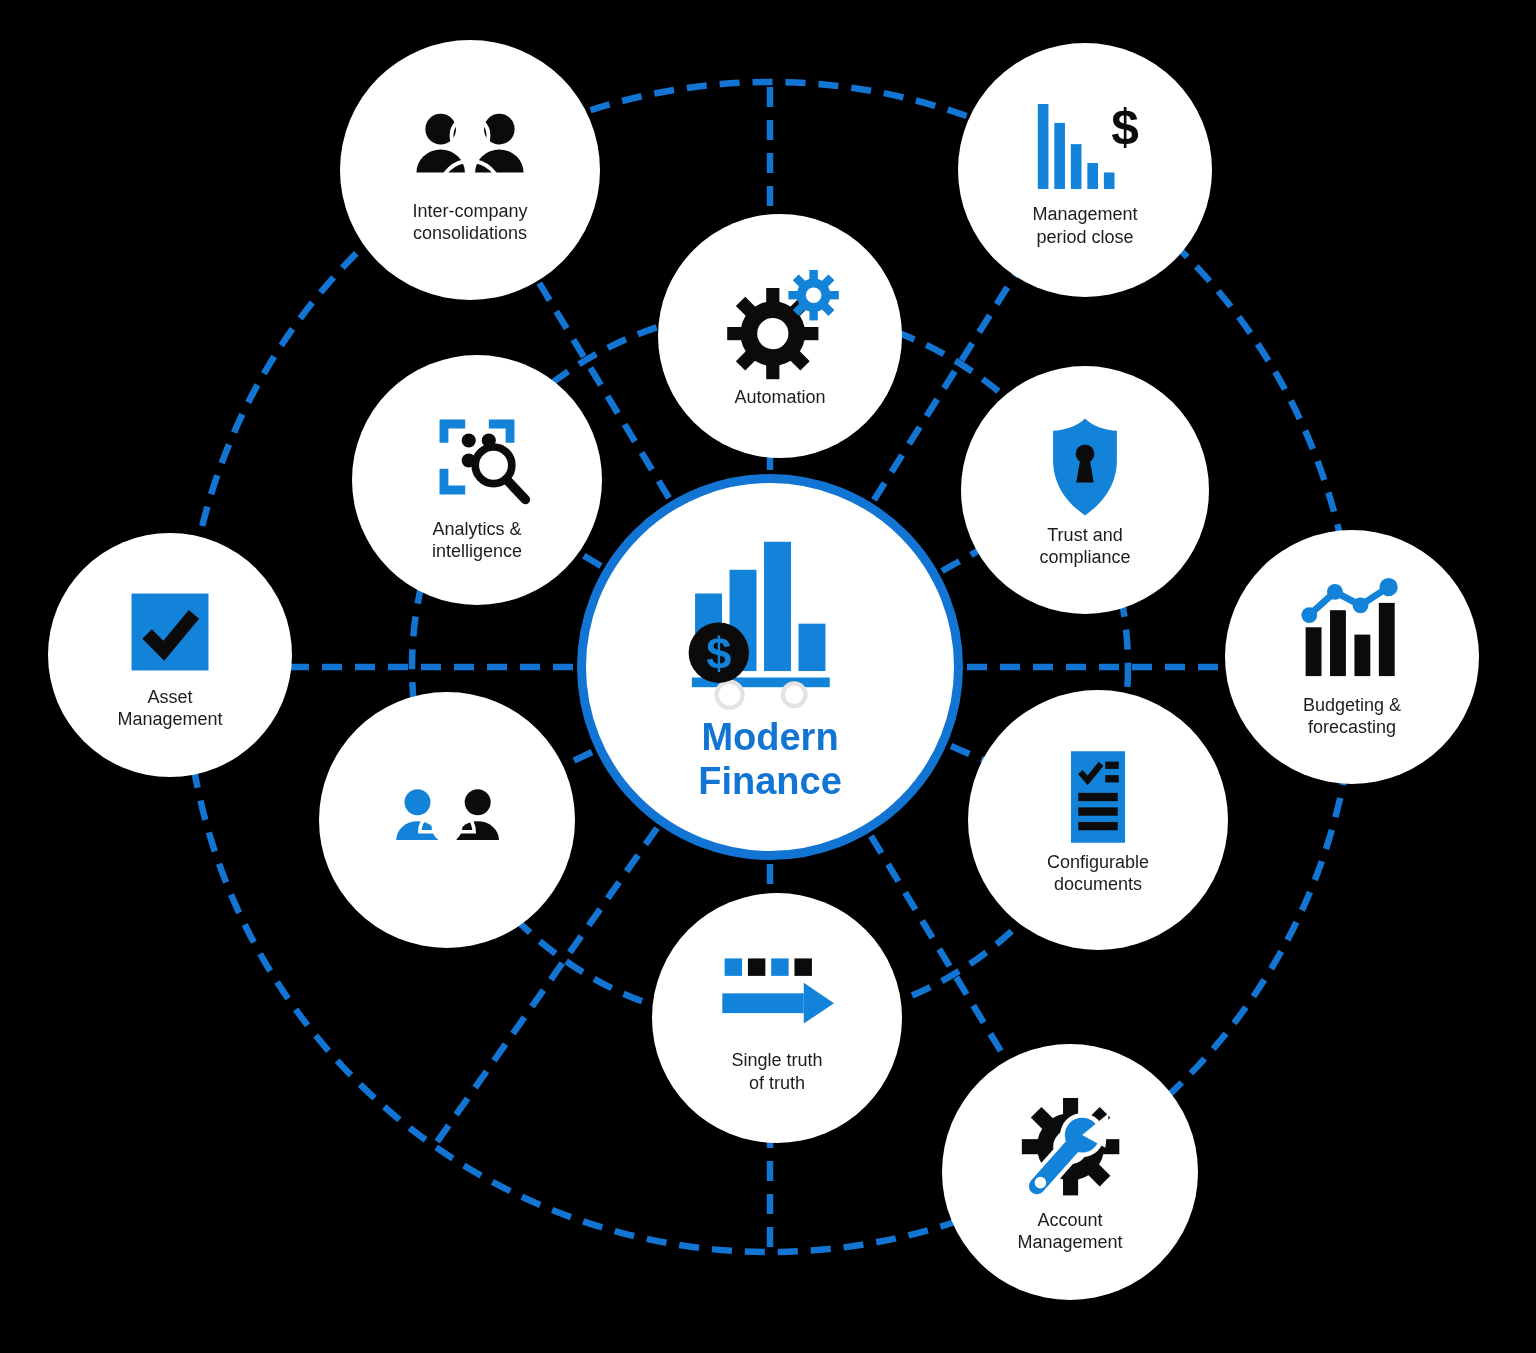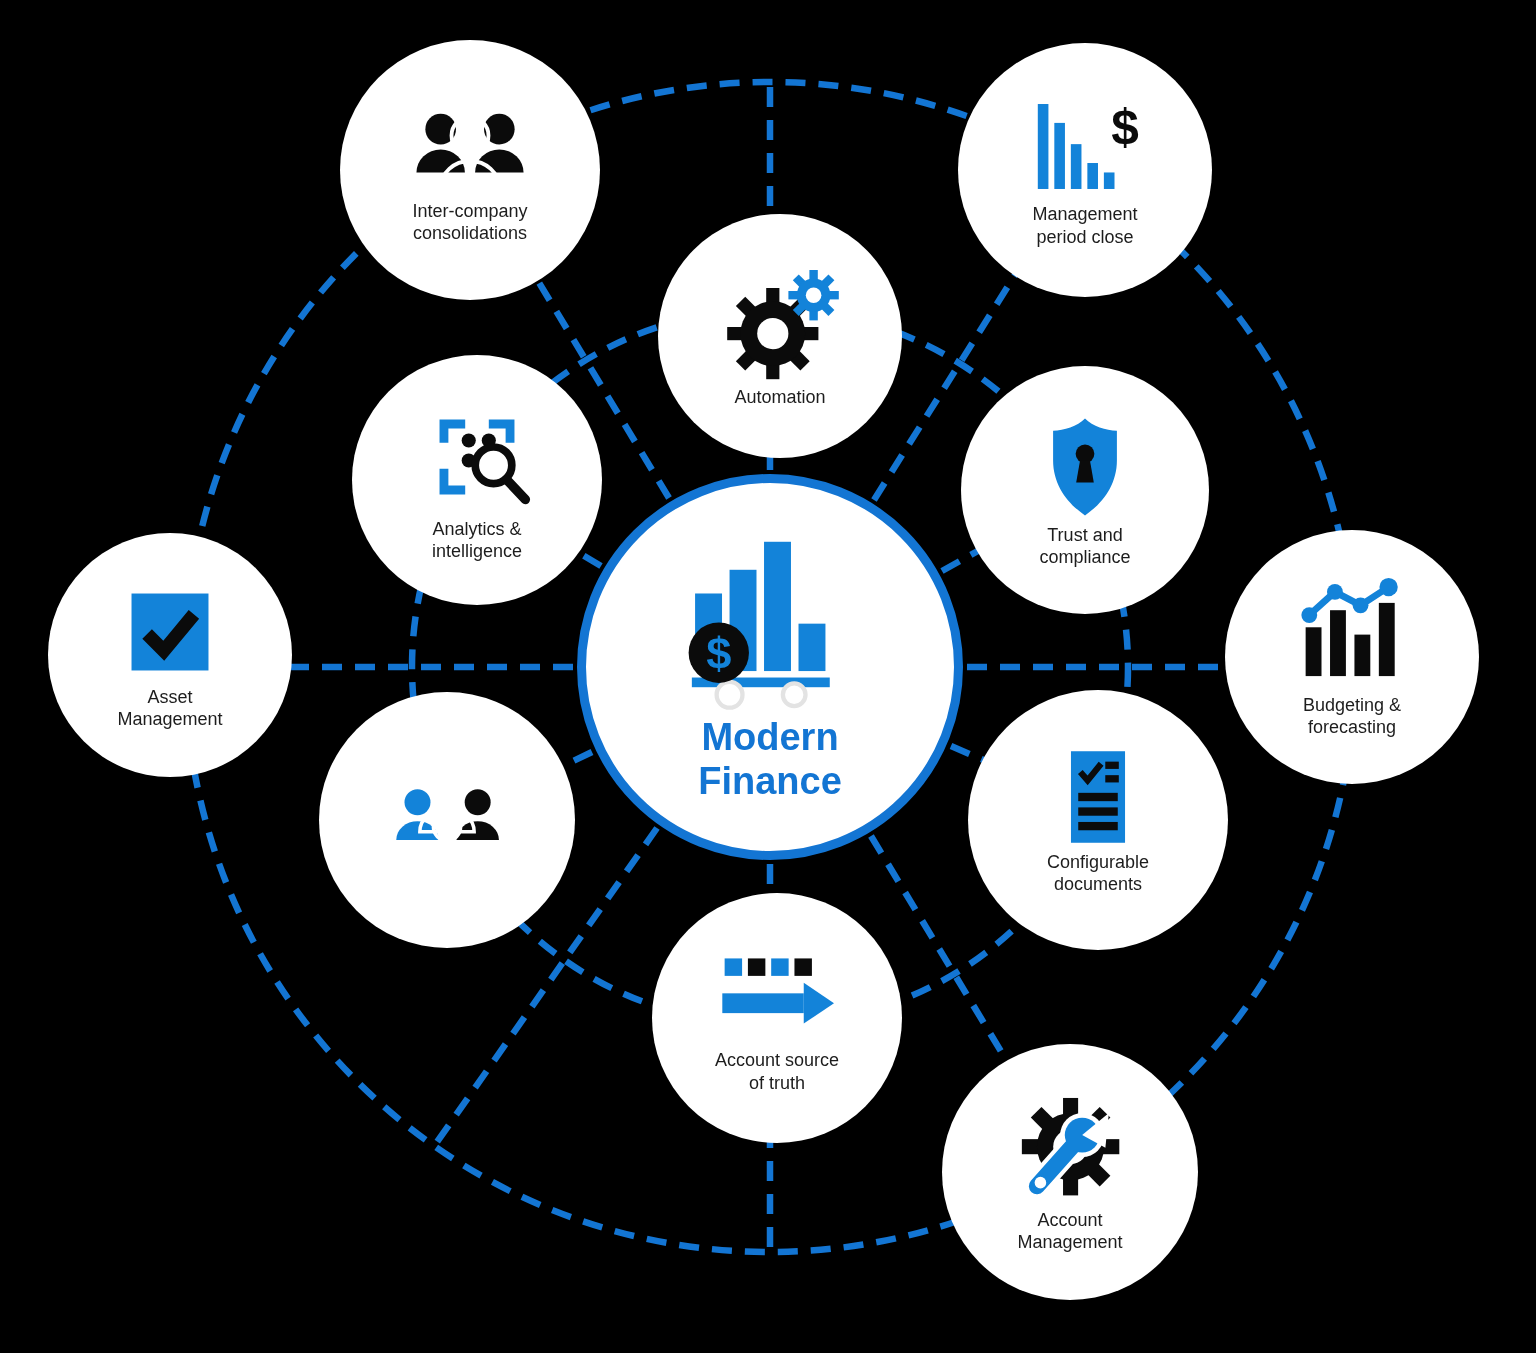--- a/index.html
+++ b/index.html
@@ -186,21 +186,21 @@
   <div class="node" style="left:652px;top:893px;width:250px;height:250px">
     <svg width="128" height="105" viewBox="0 0 110 90">
       <rect class="f-acc" x="10" y="14" width="15" height="15"></rect>
       <rect class="f-blk" x="30" y="14" width="15" height="15"></rect>
       <rect class="f-acc" x="50" y="14" width="15" height="15"></rect>
       <rect class="f-blk" x="70" y="14" width="15" height="15"></rect>
       <rect class="f-acc" x="8" y="44" width="70" height="17"></rect>
       <polygon class="f-acc" points="78,35 78,70 104,52.5"></polygon>
     </svg>
     <div class="label">
-      <span>Account source</span>
+      <span>Single truth</span>
       <span>of truth</span>
     </div>
   </div>
 
   <div class="node" style="left:319px;top:692px;width:256px;height:256px">
     <svg width="118" height="118" viewBox="0 0 100 100">
       <circle class="f-acc" cx="25" cy="35" r="11"></circle>
         <path class="f-acc" d="M7,67 A18,16 0 0 1 43,67 Z"></path>
       <circle class="f-blk" cx="76" cy="35" r="11"></circle>
         <path class="f-blk" d="M58,67 A18,16 0 0 1 94,67 Z"></path>

